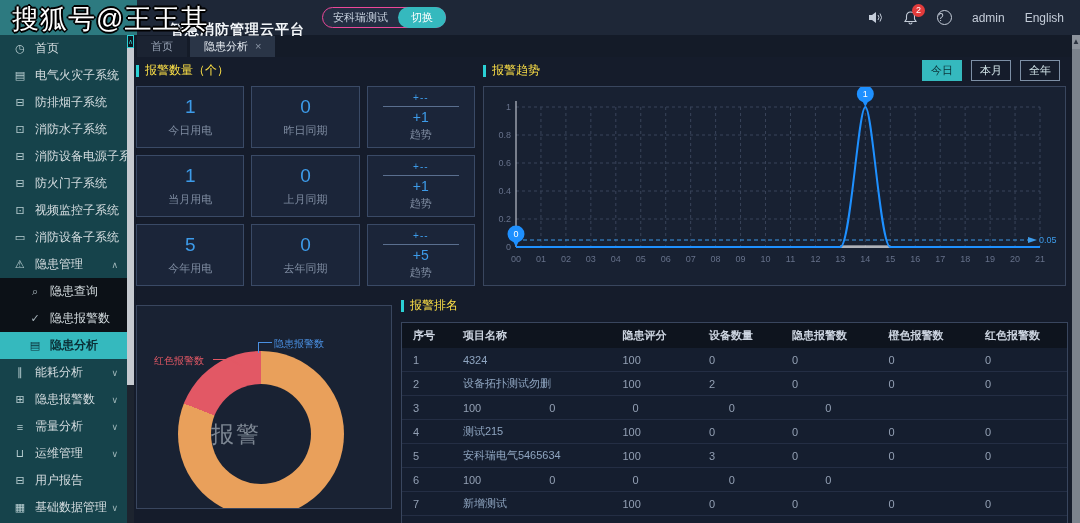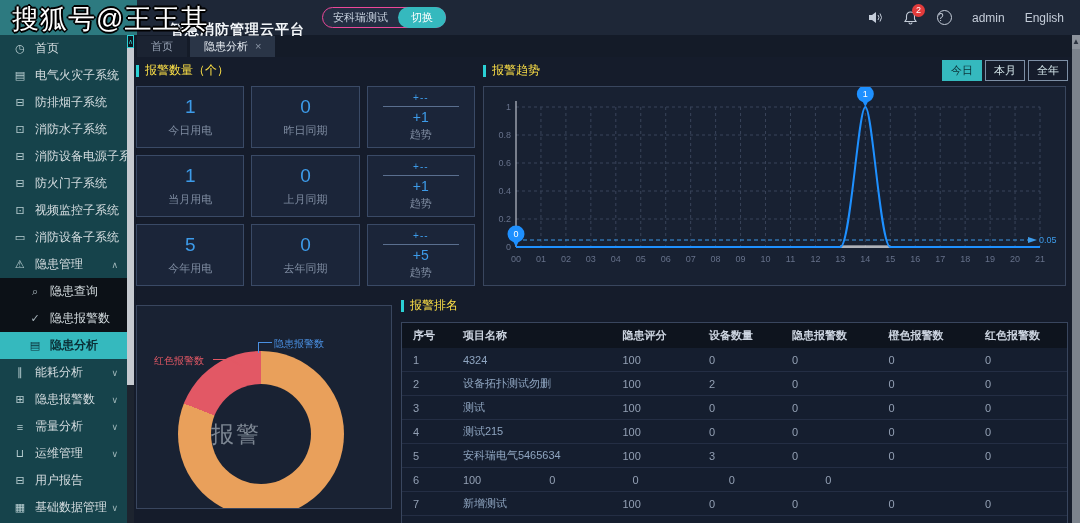--- a/index.html
+++ b/index.html
@@ -56,21 +56,21 @@
 .card{height:62px;background:#1b2539;border:1px solid #3a4a66;display:flex;flex-direction:column;align-items:center;justify-content:center}
 .card .val{color:#3d9be9;font-size:19px}
 .card .lbl{color:#7e8ba0;font-size:11px;margin-top:5px}
 .card.trend .plus{color:#3d9be9;font-size:10px;letter-spacing:1px}
 .card.trend .divider{width:72%;border-bottom:1px solid #5a6f8f;margin:3px 0 2px 0}
 .card.trend .val{font-size:14px}
 .card.trend .lbl{margin-top:2px}
 
 
 .panel-trend{position:absolute;left:349px;top:5px;width:585px}
-.range-btns{position:absolute;right:0;top:-2px;display:flex;gap:3px}
+.range-btns{position:absolute;right:8px;top:-2px;display:flex;gap:9px}
 .range-btn{padding:2px 8px;font-size:11px;border:1px solid #7d8fa5;color:#d4e6ea;background:transparent;cursor:pointer;white-space:nowrap}
 .range-btn.active{background:#35b9be;border-color:#35b9be;color:#0c3339}
 .chart-box{margin-top:7px;width:583px;height:200px;border:1px solid #39465e;background:#182132;position:relative}
 
 
 .panel-class{position:absolute;left:2px;top:240px;width:256px}
 .class-box{margin-top:8px;width:256px;height:204px;border:1px solid #39465e;background:#192233;position:relative;overflow:hidden}
 .donut{position:absolute;left:41px;top:45px;width:166px;height:166px;border-radius:50%}
 .donut-hole{position:absolute;left:33px;top:33px;width:100px;height:100px;border-radius:50%;background:#192233;display:flex;align-items:center;justify-content:flex-start}
 .donut-center{color:#7d8793;font-size:23px;letter-spacing:2px}
@@ -379,21 +379,20 @@
             <div class="t-cell c0">2</div>
             <div class="t-cell c1 c-name">设备拓扑测试勿删</div>
             <div class="t-cell c2">100</div>
             <div class="t-cell c3">2</div>
             <div class="t-cell c4">0</div>
             <div class="t-cell c5">0</div>
             <div class="t-cell c6">0</div>
           </div>
           <div class="t-row">
             <div class="t-cell c0">3</div>
-            <div class="t-cell c1 c-name">测试</div>
             <div class="t-cell c2">100</div>
             <div class="t-cell c3">0</div>
             <div class="t-cell c4">0</div>
             <div class="t-cell c5">0</div>
             <div class="t-cell c6">0</div>
           </div>
           <div class="t-row">
             <div class="t-cell c0">4</div>
             <div class="t-cell c1 c-name">测试215</div>
             <div class="t-cell c2">100</div>

